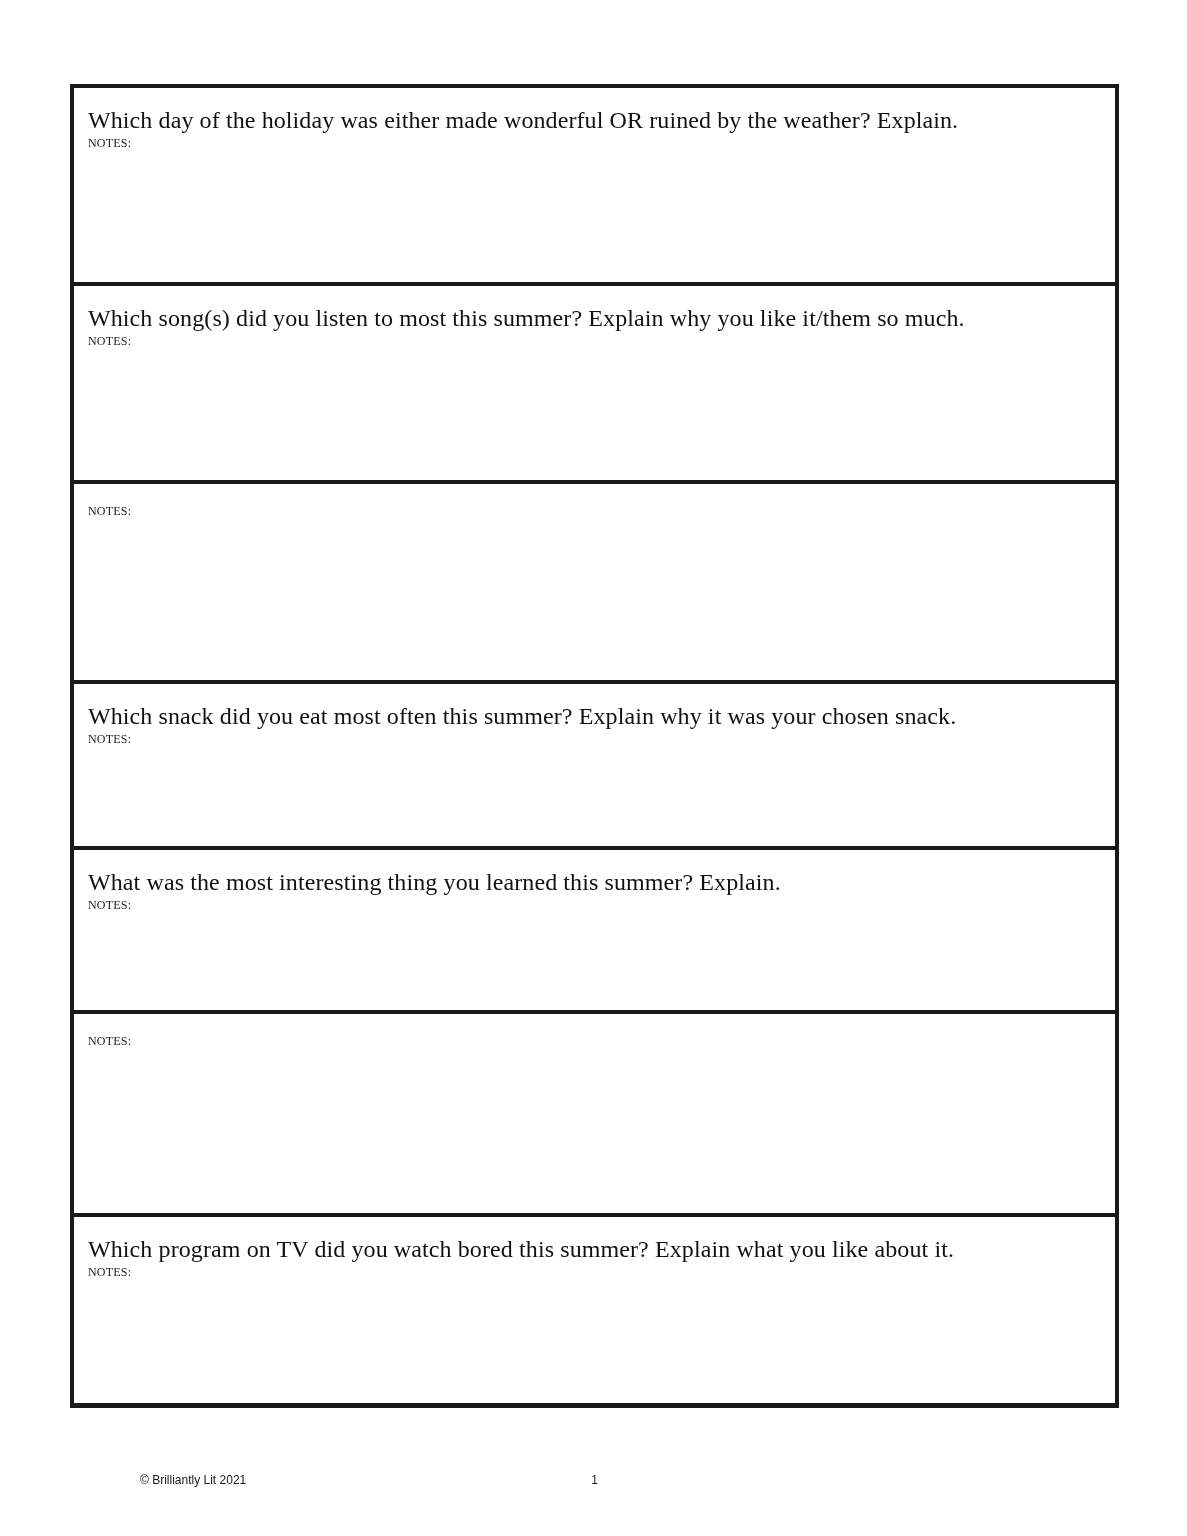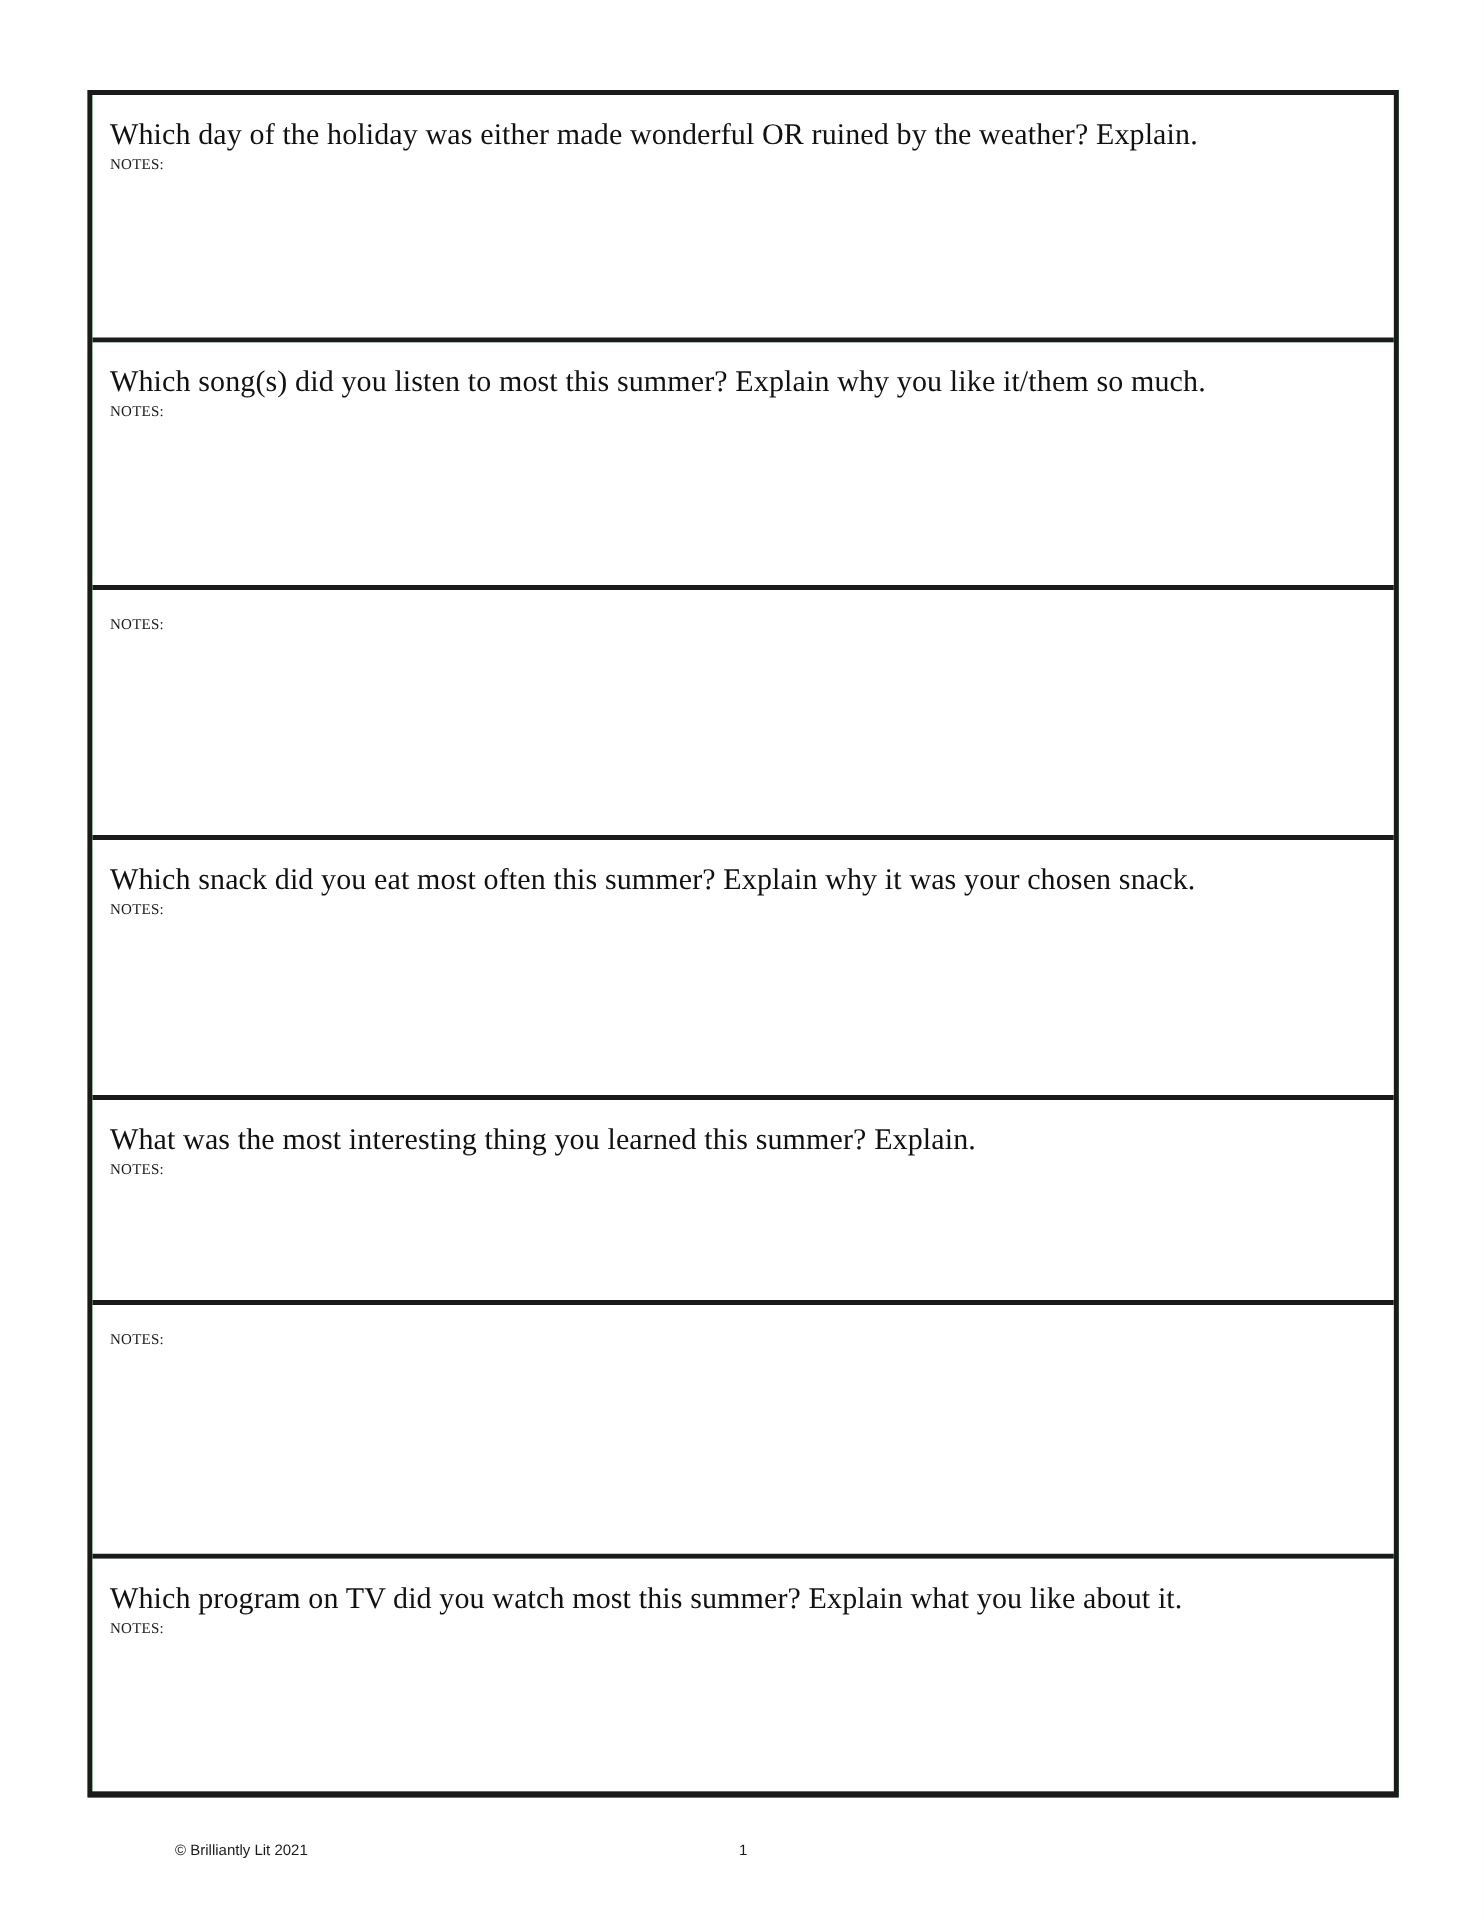--- a/index.html
+++ b/index.html
@@ -20,43 +20,43 @@
     width: 1187px;
     height: 1536px;
     background: #ffffff;
     box-sizing: border-box;
   }
 
   
   .worksheet {
     position: absolute;
     left: 70px;
-    top: 72px;
+    top: 84px;
     width: 1049px;
     border: 4px solid #1a1a1a;
     border-bottom-width: 5px;
     box-sizing: border-box;
-    background: #22c55e;
+    background: #86efac;
   }
 
   .qbox {
     box-sizing: border-box;
     border-bottom: 4px solid #1a1a1a;
     padding: 18px 14px 0 14px;
     background: #ffffff;
   }
   .qbox:last-child {
     border-bottom: none;
   }
 
   
   .qbox.h1 { height: 198px; }
   .qbox.h2 { height: 198px; }
   .qbox.h3 { height: 200px; }
-  .qbox.h4 { height: 208px; }
+  .qbox.h4 { height: 166px; }
   .qbox.h5 { height: 164px; }
   .qbox.h6 { height: 203px; }
   .qbox.h7 { height: 186px; }
 
   .question {
     font-size: 24px;
     line-height: 1.17;
     color: #111111;
     margin: 0;
     letter-spacing: 0.1px;
@@ -133,21 +133,21 @@
       <p class="notes-label">NOTES:</p>
       <div class="answer-space"></div>
     </div>
 
     <div class="qbox h6">
       <p class="notes-label">NOTES:</p>
       <div class="answer-space"></div>
     </div>
 
     <div class="qbox h7">
-      <p class="question">Which program on TV did you watch most this summer? Explain what you like about it.</p>
+      <p class="question">Which program on TV did you watch bored this summer? Explain what you like about it.</p>
       <p class="notes-label">NOTES:</p>
       <div class="answer-space"></div>
     </div>
 
   </div>
 
   <div class="footer">
     <span class="footer-copyright">© Brilliantly Lit 2021</span>
     <span class="footer-pagenum">1</span>
   </div>

